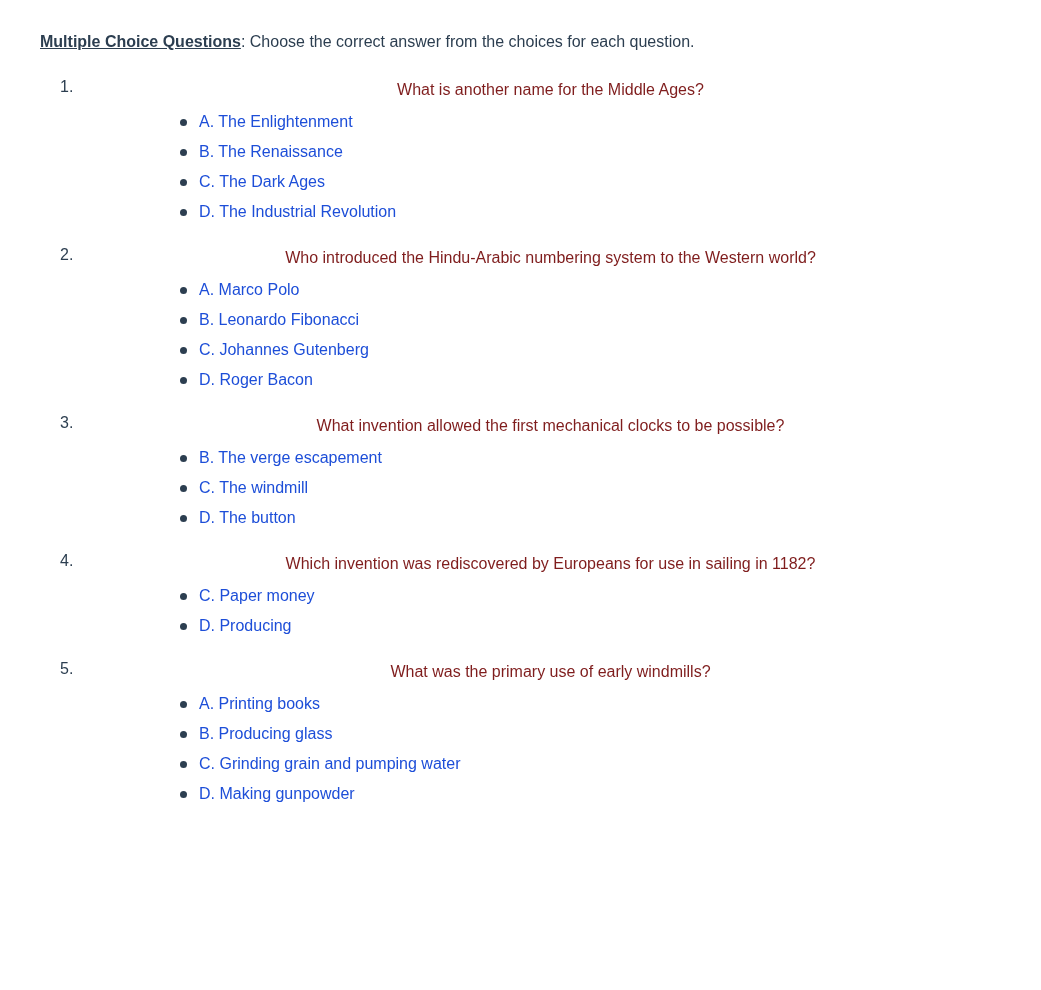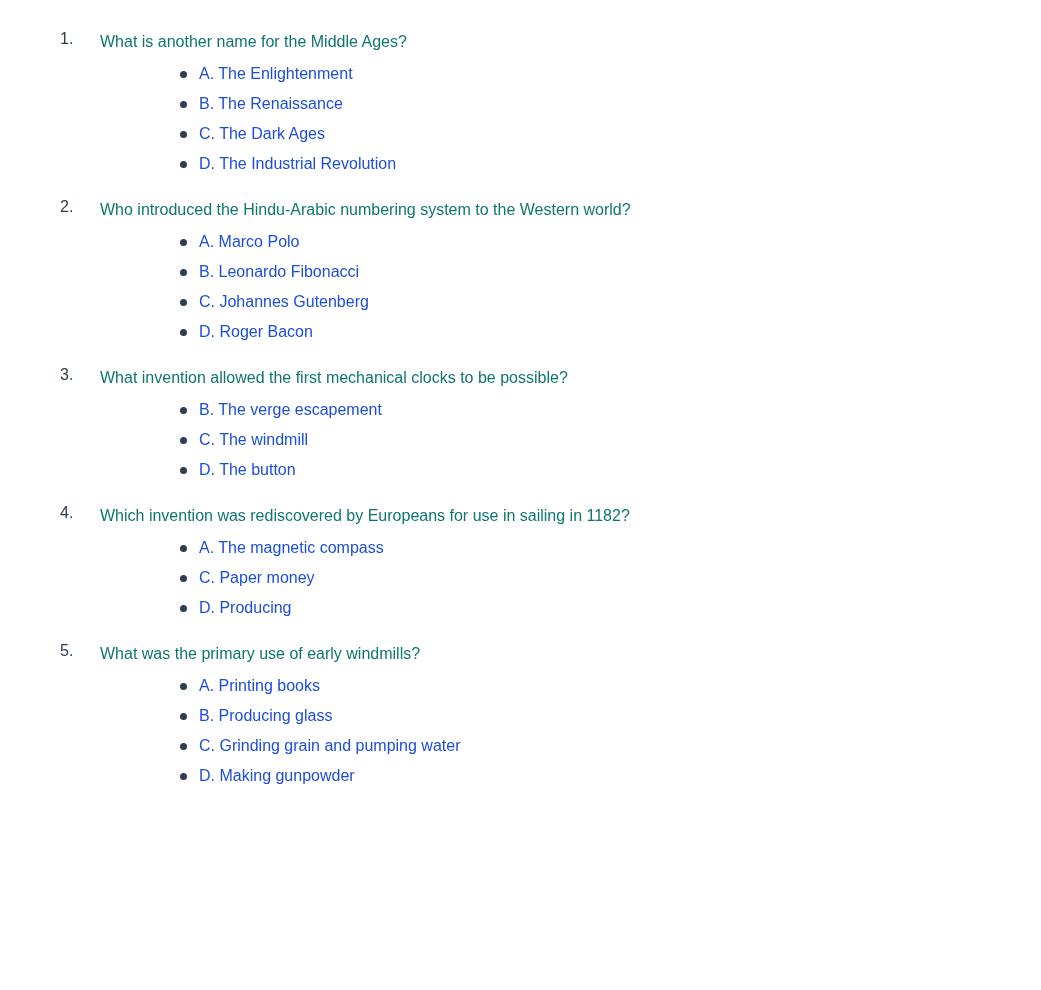--- a/index.html
+++ b/index.html
@@ -45,23 +45,24 @@
     .question-number {
       position: absolute;
       left: 20px;
       top: 0;
       font-size: 16px;
       color: #2c3e50;
     }
 
     .question-text {
       font-size: 16px;
-      color: #0f766e;
+      color: #7f1d1d;
       line-height: 1.5;
       margin-bottom: 8px;
+      text-align: center;
     }
 
     .answers-list {
       list-style: none;
       padding: 0;
       margin: 0;
       padding-left: 80px;
     }
 
     .answer-item {
@@ -80,20 +81,23 @@
       background-color: #2c3e50;
       border-radius: 50%;
       margin-right: 12px;
       flex-shrink: 0;
     }
   </style>
 </head>
 <body>
 
 <div>
+  <p class="header-text">
+    <strong>Multiple Choice Questions</strong><span>: Choose the correct answer from the choices for each question.</span>
+  </p>
 
   <ol class="questions-list">
   <li class="question-item">
         <span class="question-number">1.</span>
         <div class="question-text">What is another name for the Middle Ages?</div>
         <ul class="answers-list">
           <li class="answer-item">
             <span class="bullet"></span>
             <span>A. The Enlightenment</span>
           </li>
@@ -150,24 +154,20 @@
             <span>D. The button</span>
           </li>
         </ul>
       </li>
       <li class="question-item">
         <span class="question-number">4.</span>
         <div class="question-text">Which invention was rediscovered by Europeans for use in sailing in 1182?</div>
         <ul class="answers-list">
           <li class="answer-item">
             <span class="bullet"></span>
-            <span>A. The magnetic compass</span>
-          </li>
-          <li class="answer-item">
-            <span class="bullet"></span>
             <span>C. Paper money</span>
           </li>
           <li class="answer-item">
             <span class="bullet"></span>
             <span>D. Producing</span>
           </li>
         </ul>
       </li>
       <li class="question-item">
         <span class="question-number">5.</span>

